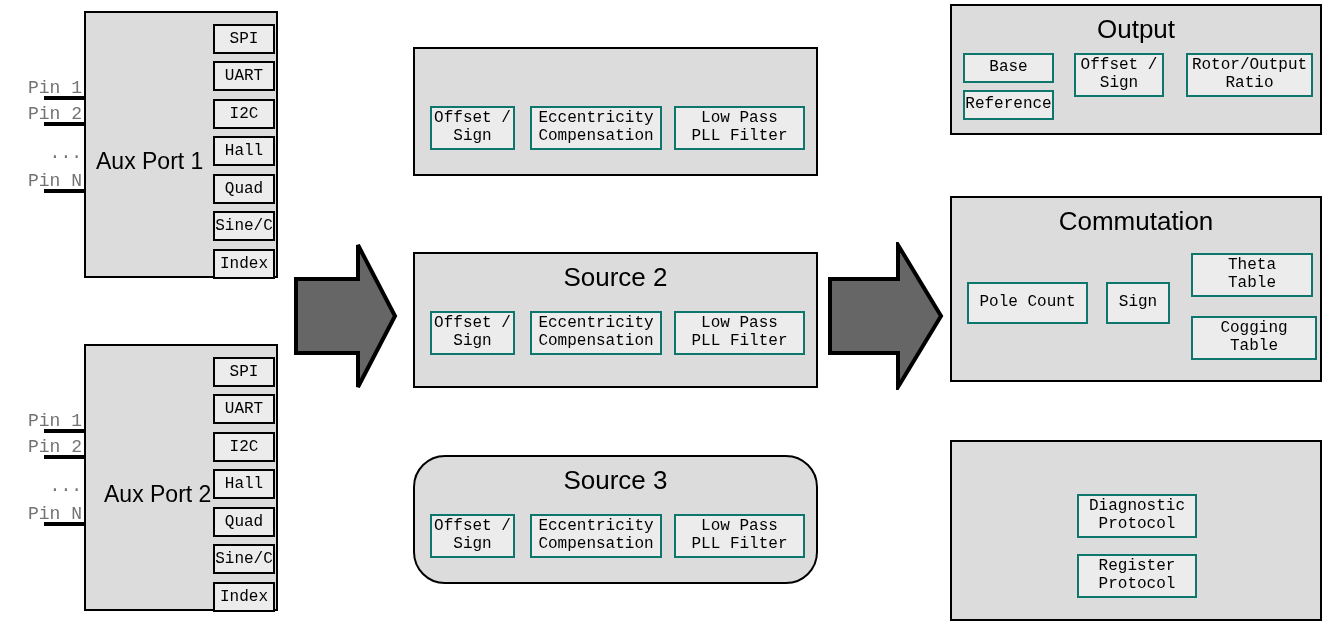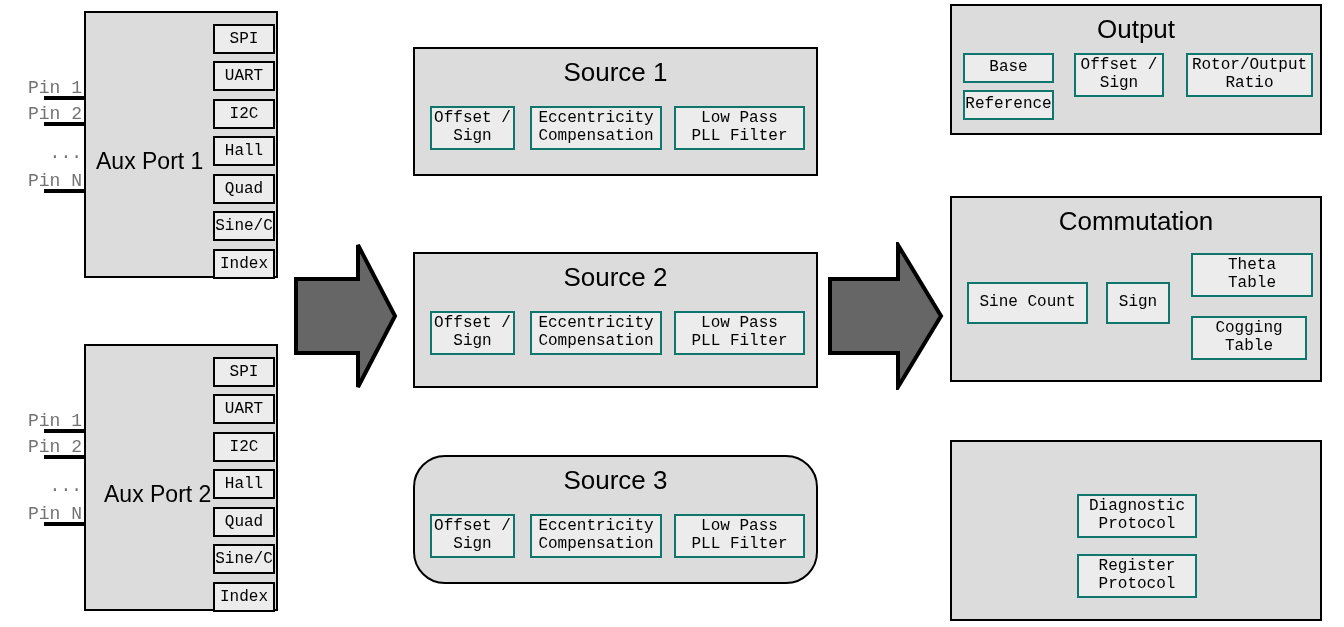--- a/index.html
+++ b/index.html
@@ -158,21 +158,20 @@
   <div class="pin-label" style="left:0px; top:504px; width:82px;">Pin N</div>
   <div class="pin-wire" style="left:44px; top:522px; width:42px;"></div>
 
   <div class="arrow" style="left:294px; top:242px;">
     <svg width="104" height="148" viewBox="0 0 104 148">
       <polygon points="2,37 64,37 64,3 101,74 64,145 64,111 2,111" fill="#666666" stroke="#000000" stroke-width="4" stroke-linejoin="miter"></polygon>
     </svg>
   </div>
 
   <div class="panel" style="left:413px; top:47px; width:405px; height:129px;">
-    <div class="panel-title" style="top:10px;">Source 1</div>
     <div class="chip" style="left:15px; top:57px; width:85px; height:44px;">Offset /
 Sign</div>
     <div class="chip" style="left:115px; top:57px; width:132px; height:44px;">Eccentricity
 Compensation</div>
     <div class="chip" style="left:259px; top:57px; width:131px; height:44px;">Low Pass
 PLL Filter</div>
   </div>
 
   <div class="panel" style="left:413px; top:252px; width:405px; height:136px;">
     <div class="panel-title" style="top:10px;">Source 2</div>
@@ -205,25 +204,25 @@
     <div class="chip" style="left:11px; top:47px; width:91px; height:30px;">Base</div>
     <div class="chip" style="left:11px; top:84px; width:91px; height:30px;">Reference</div>
     <div class="chip" style="left:122px; top:47px; width:90px; height:44px;">Offset /
 Sign</div>
     <div class="chip" style="left:234px; top:47px; width:127px; height:44px;">Rotor/Output
 Ratio</div>
   </div>
 
   <div class="panel" style="left:950px; top:196px; width:372px; height:186px;">
     <div class="panel-title" style="top:10px;">Commutation</div>
-    <div class="chip" style="left:15px; top:84px; width:121px; height:42px;">Sine Count</div>
+    <div class="chip" style="left:15px; top:84px; width:121px; height:42px;">Pole Count</div>
     <div class="chip" style="left:154px; top:84px; width:64px; height:42px;">Sign</div>
     <div class="chip" style="left:239px; top:55px; width:122px; height:44px;">Theta
 Table</div>
-    <div class="chip" style="left:239px; top:118px; width:116px; height:44px;">Cogging
+    <div class="chip" style="left:239px; top:118px; width:126px; height:44px;">Cogging
 Table</div>
   </div>
 
   <div class="panel" style="left:950px; top:440px; width:372px; height:181px;">
     <div class="chip" style="left:125px; top:52px; width:120px; height:44px;">Diagnostic
 Protocol</div>
     <div class="chip" style="left:125px; top:112px; width:120px; height:44px;">Register
 Protocol</div>
   </div>
 

